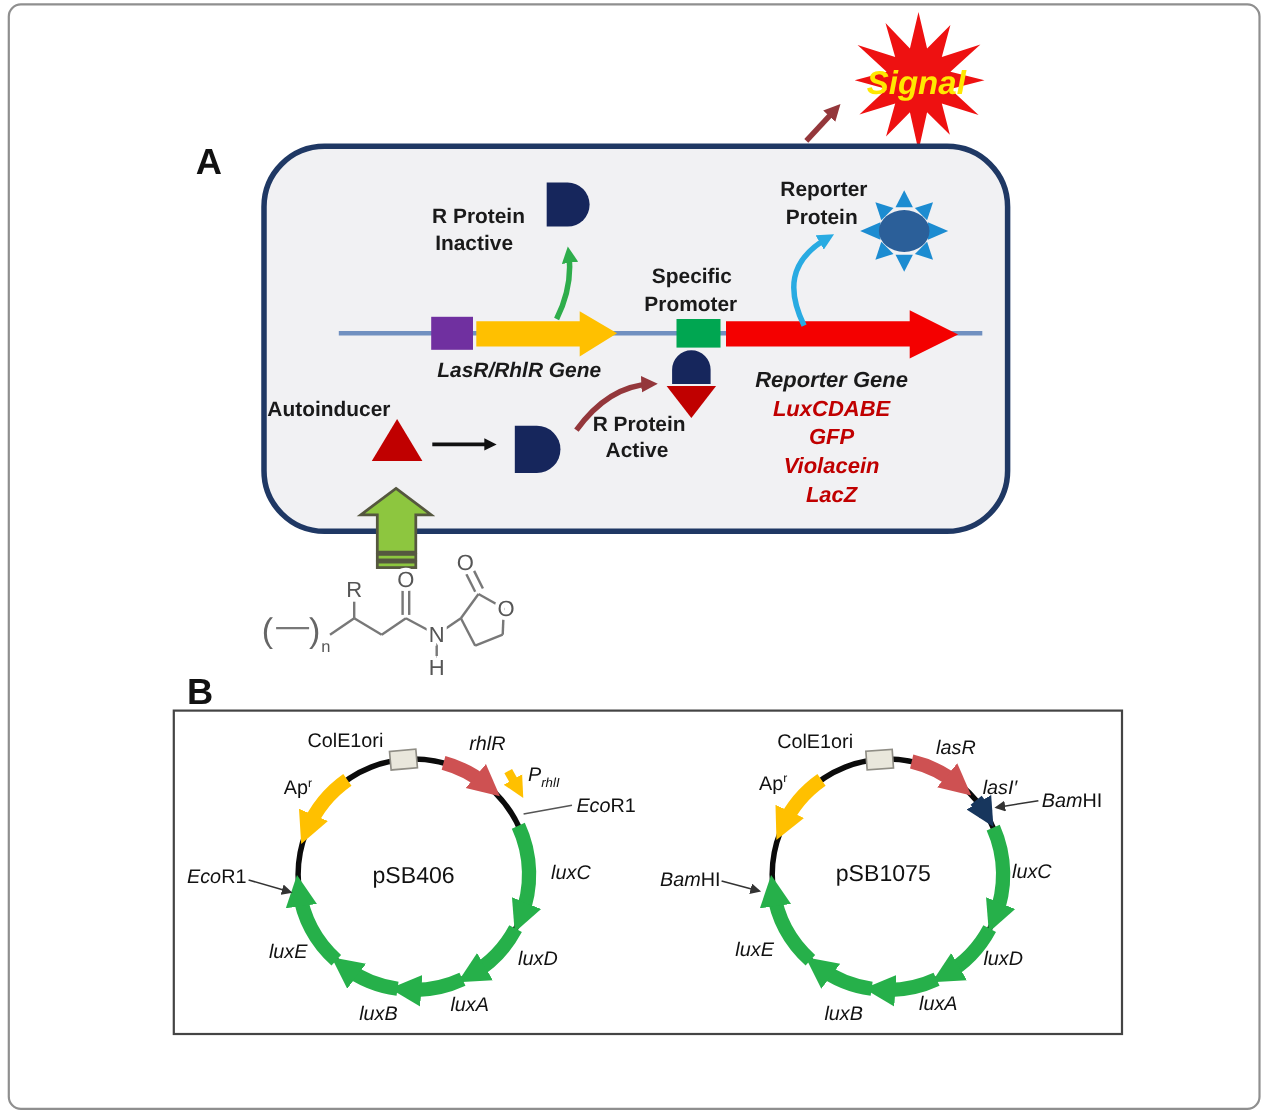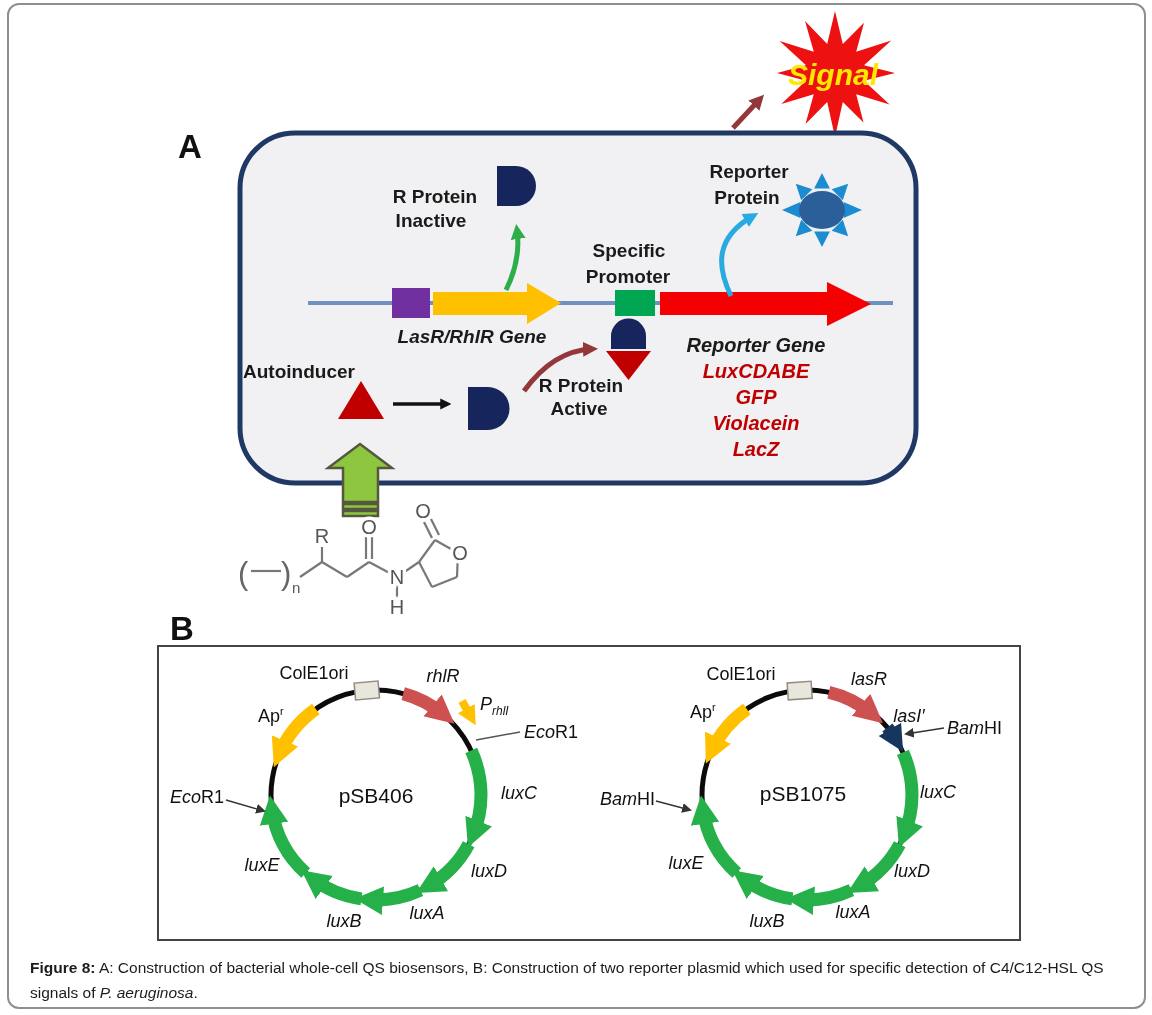--- a/index.html
+++ b/index.html
@@ -221,16 +221,15 @@
         <text class="pbName" x="803" y="801" text-anchor="middle">pSB1075</text>
         <text class="pbGene" x="938" y="798" text-anchor="middle">luxC</text>
         <text class="pbGene" x="912" y="877" text-anchor="middle">luxD</text>
         <text class="pbGene" x="853" y="918" text-anchor="middle">luxA</text>
         <text class="pbGene" x="767" y="927" text-anchor="middle">luxB</text>
         <text class="pbGene" x="686" y="869" text-anchor="middle">luxE</text>
       </g>
     </g>
   </svg>
 
-  <div class="caption"><b>Figure 8:</b><span> A: Construction of bacterial whole-cell QS biosensors, B: Construction of two reporter plasmid which used for specific detection of C4/C12-HSL QS signals of </span><i>P. aeruginosa</i><span>.</span></div>
 
   <div class="page-frame"></div>
 </div>
 
 </body></html>

